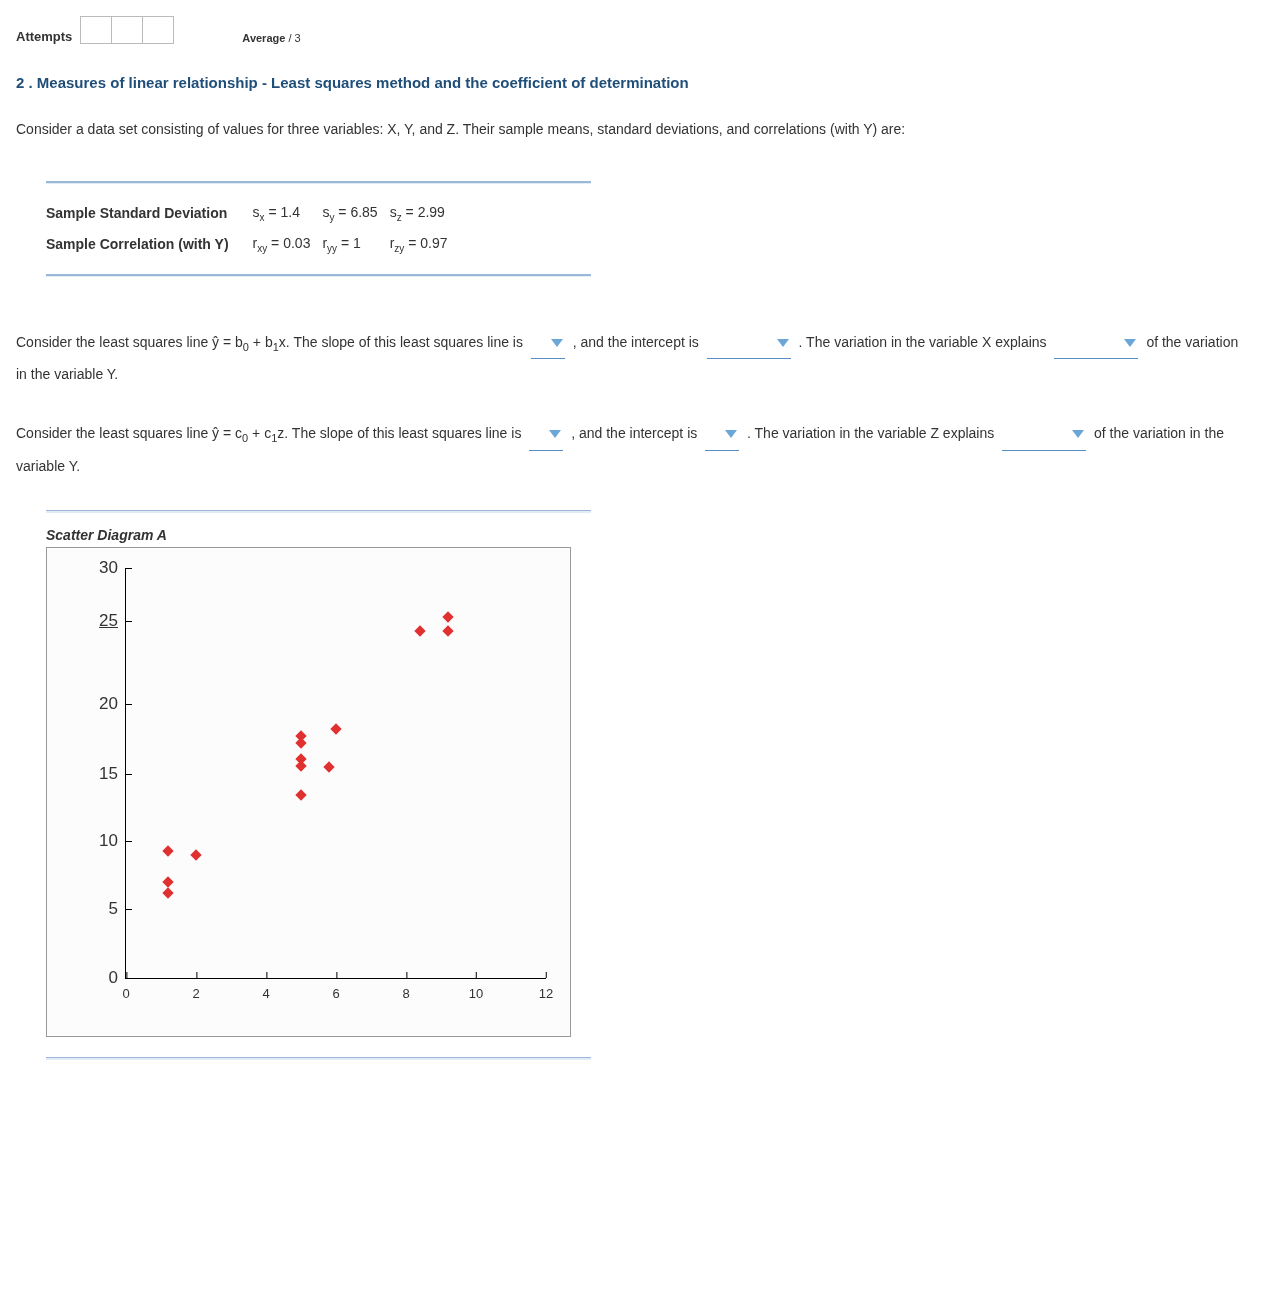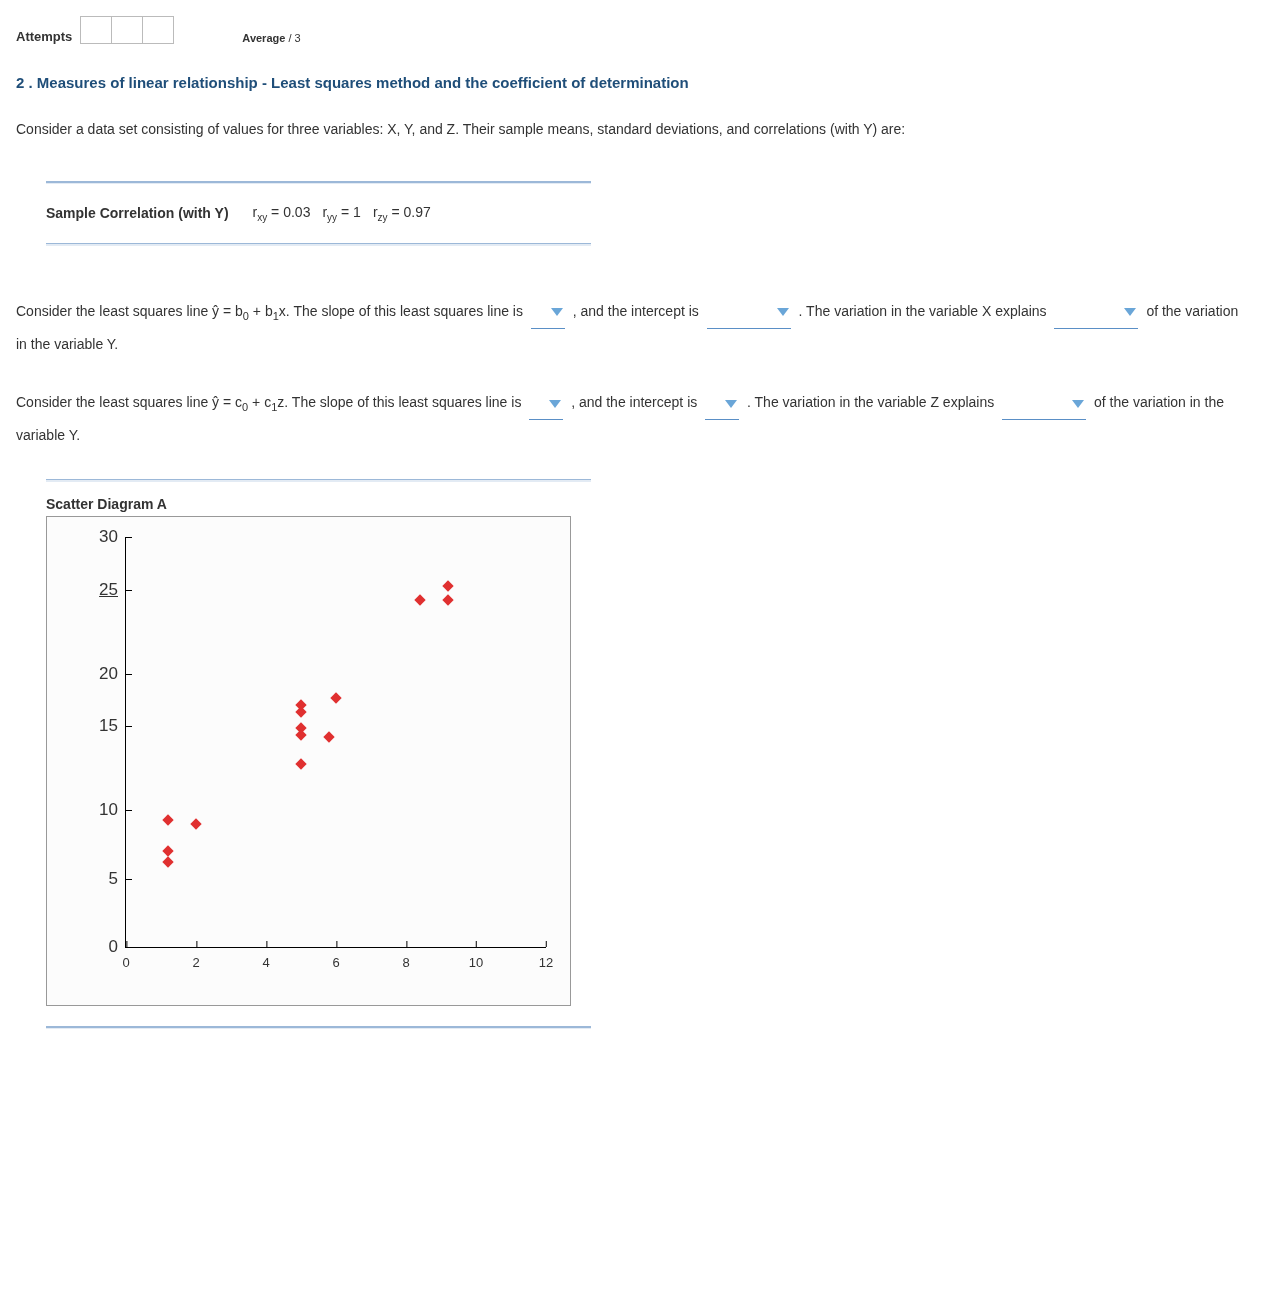--- a/index.html
+++ b/index.html
@@ -101,20 +101,21 @@
     vertical-align: middle;
   }
   .scatter-wrap {
     width: 545px;
     margin-left: 30px;
   }
   .scatter-title {
     font-weight: bold;
     font-size: 14px;
     margin: 8px 0 4px 0;
+    font-style: italic;
   }
   .chart-frame {
     border: 1px solid #999;
     background: #fcfcfc;
     padding: 10px 20px 40px 50px;
     position: relative;
     width: 525px;
     height: 490px;
     box-sizing: border-box;
   }
@@ -183,20 +184,26 @@
 
 <div class="question-title">2 . Measures of linear relationship - Least squares method and the coefficient of determination</div>
 
 <div class="intro">Consider a data set consisting of values for three variables: X, Y, and Z. Their sample means, standard deviations, and correlations (with Y) are:</div>
 
 <div class="stats-block">
   <div class="divider"></div>
   <table class="stats-table">
     <tbody>
     <tr>
+      <td class="rowhead">Sample Standard Deviation</td>
+      <td>s<span class="sub">x</span> = <span>1.4</span></td>
+      <td>s<span class="sub">y</span> = <span>6.85</span></td>
+      <td>s<span class="sub">z</span> = <span>2.99</span></td>
+    </tr>
+    <tr>
       <td class="rowhead">Sample Correlation (with Y)</td>
       <td>r<span class="sub">xy</span> = <span>0.03</span></td>
       <td>r<span class="sub">yy</span> = <span>1</span></td>
       <td>r<span class="sub">zy</span> = <span>0.97</span></td>
     </tr>
   </tbody>
     </table>
   <div class="divider2"></div>
 </div>
 
@@ -221,21 +228,21 @@
 </div>
 
 <div class="scatter-wrap">
   <div class="divider"></div>
   <div class="scatter-title">Scatter Diagram A</div>
   <div class="chart-frame">
     <div class="plot-area" id="plot">
         <div class="ytick" style="bottom: 0px;">0</div>
         <div class="ytick" style="bottom: 68.3333px;">5</div>
         <div class="ytick" style="bottom: 136.667px;">10</div>
-        <div class="ytick" style="bottom: 221px; margin-top: 9px;">15</div>
+        <div class="ytick" style="bottom: 204px; margin-top: 9px;">15</div>
         <div class="ytick" style="bottom: 273.333px;">20</div>
         <div class="ytick" style="bottom: 357px; text-decoration: underline;">25</div>
         <div class="ytick" style="bottom: 410px;">30</div>
         <div class="xtick" style="left: 0px;">0</div>
         <div class="xtick" style="left: 70px;">2</div>
         <div class="xtick" style="left: 140px;">4</div>
         <div class="xtick" style="left: 210px;">6</div>
         <div class="xtick" style="left: 280px;">8</div>
         <div class="xtick" style="left: 350px;">10</div>
         <div class="xtick" style="left: 420px;">12</div>

